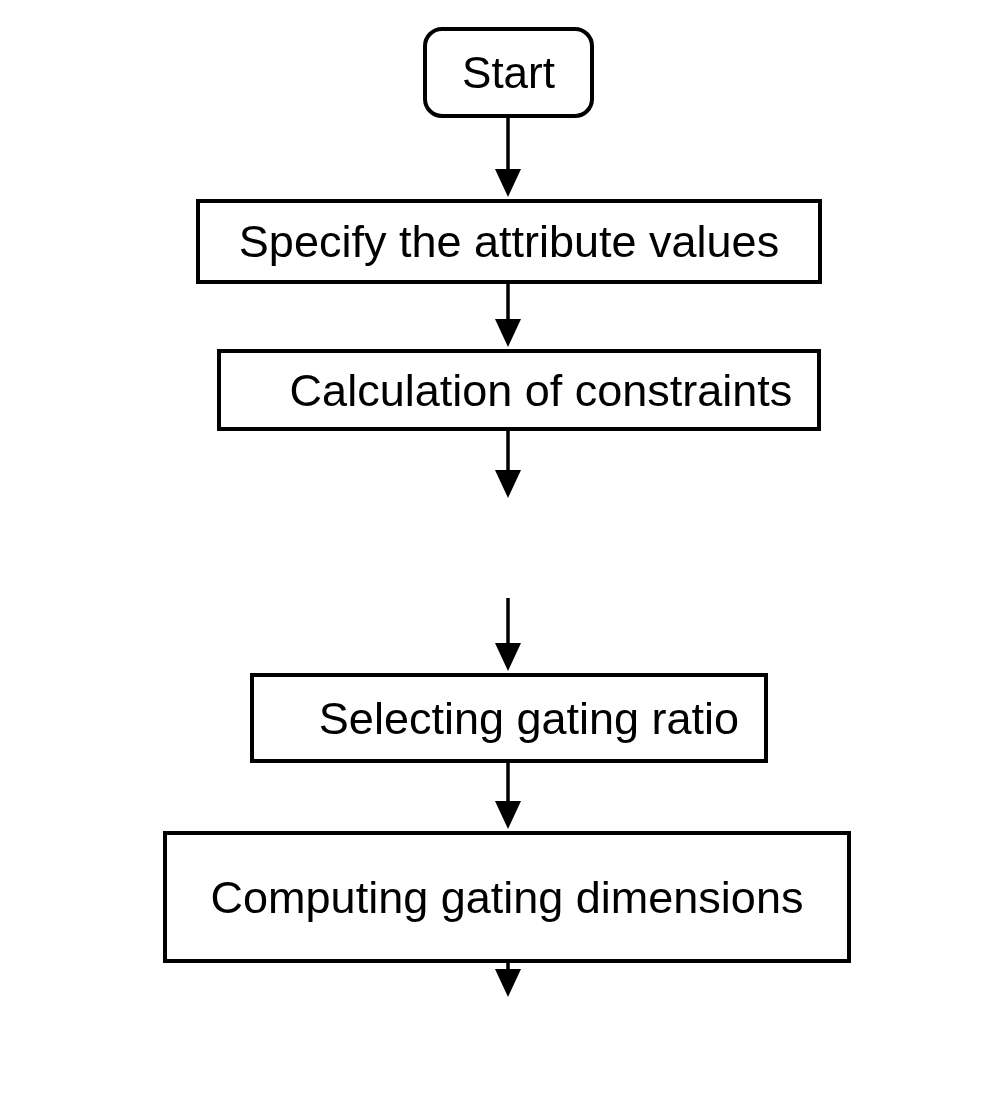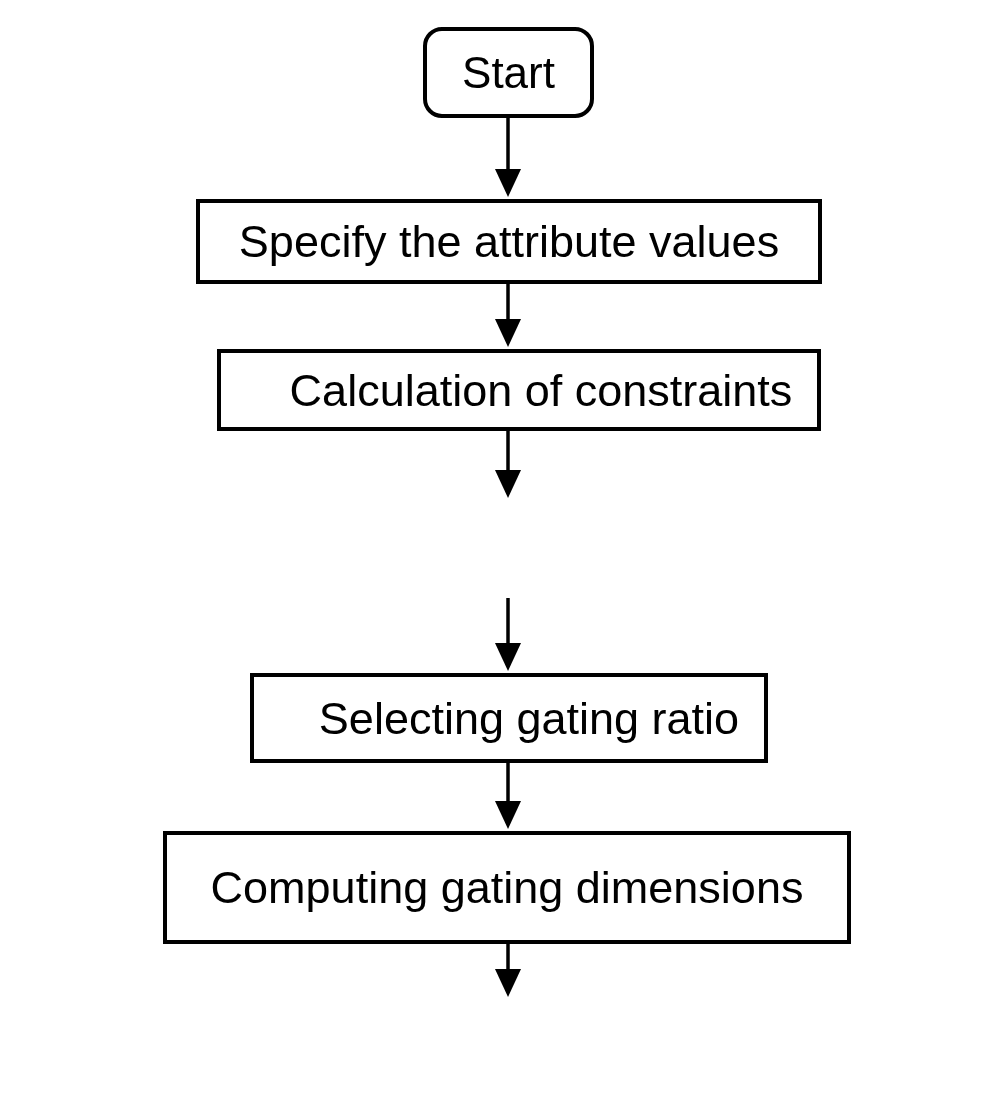--- a/index.html
+++ b/index.html
@@ -41,21 +41,21 @@
   .node.rounded {
     border-radius: 19px;
     border-width: 4px;
   }
   
   .n-start        { left: 412px; top: 27px;  width: 171px; height: 91px;  font-size: 44px; }
   .n-specify      { left: 185px; top: 199px; width: 626px; height: 85px;  }
   .n-constraints  { left: 206px; top: 349px; width: 604px; height: 82px; padding-left: 44px;  }
   .n-optimize     { left: 23px;  top: 500px; width: 947px; height: 98px;  }
   .n-ratio        { left: 239px; top: 673px; width: 518px; height: 90px; padding-left: 40px;  }
-  .n-dimensions   { left: 152px; top: 831px; width: 688px; height: 113px; }
+  .n-dimensions   { left: 152px; top: 831px; width: 688px; height: 132px; }
   .n-end          { left: 423px; top: 999px; width: 150px; height: 90px;  font-size: 44px; }
 </style>
 </head>
 <body>
 
 <div class="canvas">
 
   <svg class="arrow-layer" width="997" height="1102" viewBox="0 0 997 1102">
     <g>
       <line x1="497" y1="118" x2="497" y2="171" stroke="#000000" stroke-width="3.5"></line>

